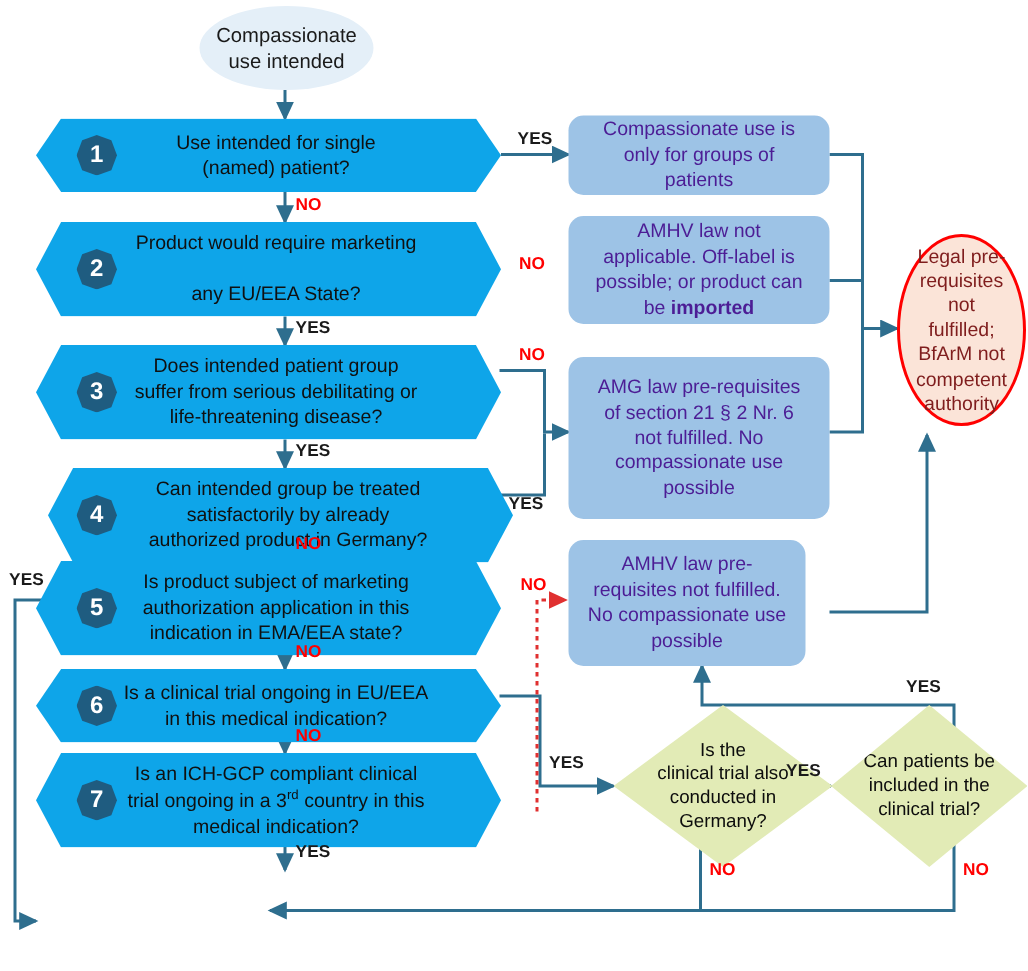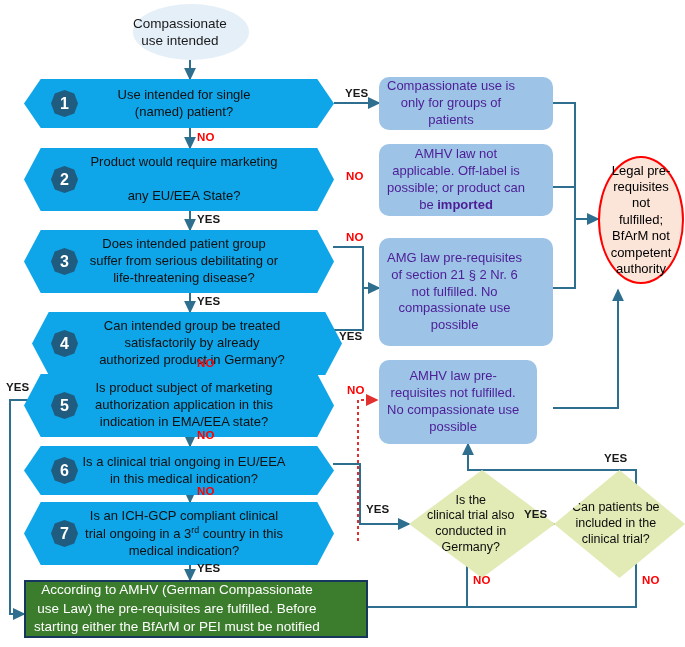--- a/index.html
+++ b/index.html
@@ -1,20 +1,20 @@
 <!DOCTYPE html>
 <html><head>
 <meta charset="utf-8">
 <style>
   html,body{margin:0;padding:0;background:#ffffff;}
   body{font-family:"Liberation Sans",sans-serif;}
   #canvas{position:relative;width:685px;height:647px;overflow:hidden;background:#fff;}
   #wires{position:absolute;left:0;top:0;width:685px;height:647px;pointer-events:none;}
 
-  .node{position:absolute;box-sizing:border-box;display:flex;align-items:center;justify-content:flex-start;text-align:center;}
+  .node{position:absolute;box-sizing:border-box;display:flex;align-items:center;justify-content:center;text-align:center;}
 
   
   .start-ellipse{
     background:#E4EFF8;border-radius:50%;
     color:#1a1a1a;font-size:13.5px;line-height:1.28;
   }
 
   
   .hexrow{
     background:#0ea5e9;
@@ -38,21 +38,21 @@
   .bluebox{
     background:#9DC3E6;border-radius:10px;
     color:#4c1d95;font-size:13px;line-height:1.30;
     padding:4px 8px;
   }
   .bluebox b{font-weight:700;}
 
   
   .redellipse{
     background:#FBE4D8;border:2.5px solid #FF0000;border-radius:50%;
-    color:#000000;font-size:13px;line-height:1.26;
+    color:#7f1d1d;font-size:13px;line-height:1.26;
     padding:0 6px;
   }
 
   
   .greenbox{
     background:#3C7D2D;border:2px solid #16365C;
     color:#ffffff;font-size:13.5px;line-height:1.36;
     padding:4px 8px;
   }
 
@@ -262,27 +262,20 @@
   </div>
 
   <div class="node diamond" style="left:554px;top:470px;width:131px;height:108px;">
     <span>
       <span>Can patients be</span><br>
       <span>included in the</span><br>
       <span>clinical trial?</span>
     </span>
   </div>
 
-  <div class="node greenbox" style="left:24px;top:580px;width:344px;height:58px;">
-    <span>
-      <span>According to AMHV (German Compassionate</span><br>
-      <span>use Law) the pre-requisites are fulfilled. Before</span><br>
-      <span>starting either the BfArM or PEI must be notified</span>
-    </span>
-  </div>
 
   <div class="lbl yes" style="left:345px;top:87px;">YES</div>
   <div class="lbl no" style="left:197px;top:131px;">NO</div>
   <div class="lbl yes" style="left:197px;top:213px;">YES</div>
   <div class="lbl no" style="left:346px;top:170px;">NO</div>
   <div class="lbl no" style="left:346px;top:231px;">NO</div>
   <div class="lbl yes" style="left:197px;top:295px;">YES</div>
   <div class="lbl yes" style="left:339px;top:330px;">YES</div>
   <div class="lbl no" style="left:197px;top:357px;">NO</div>
   <div class="lbl yes" style="left:6px;top:381px;">YES</div>

